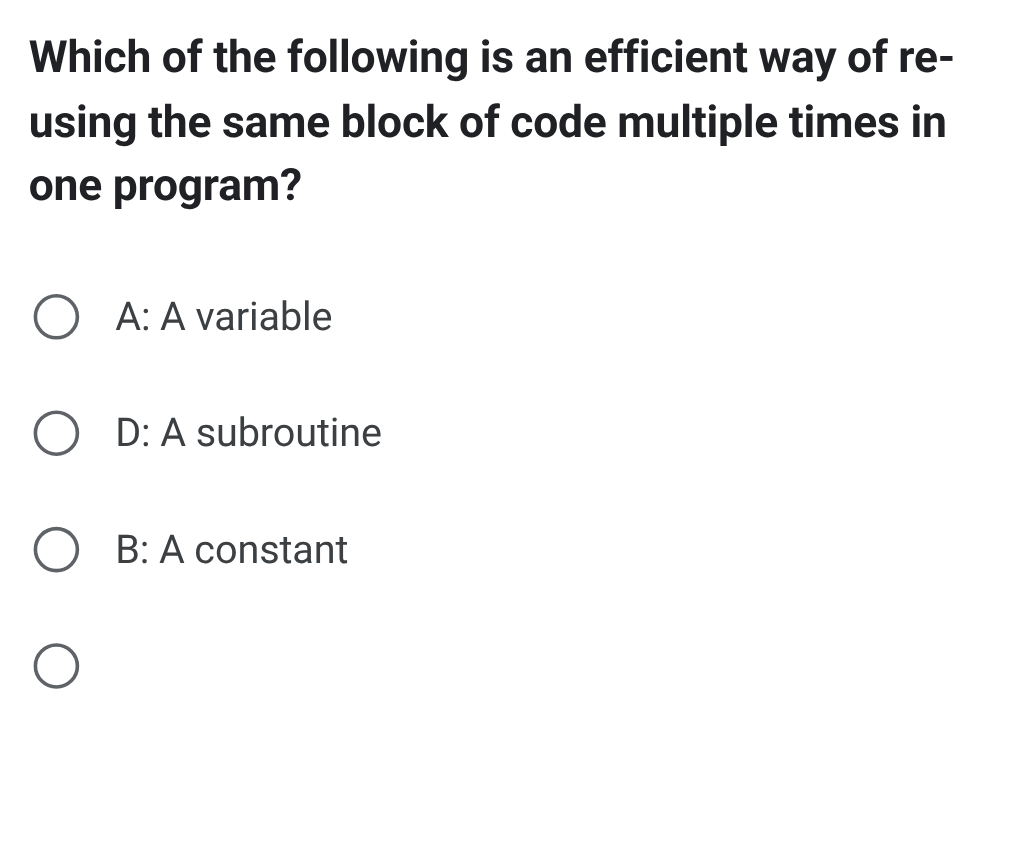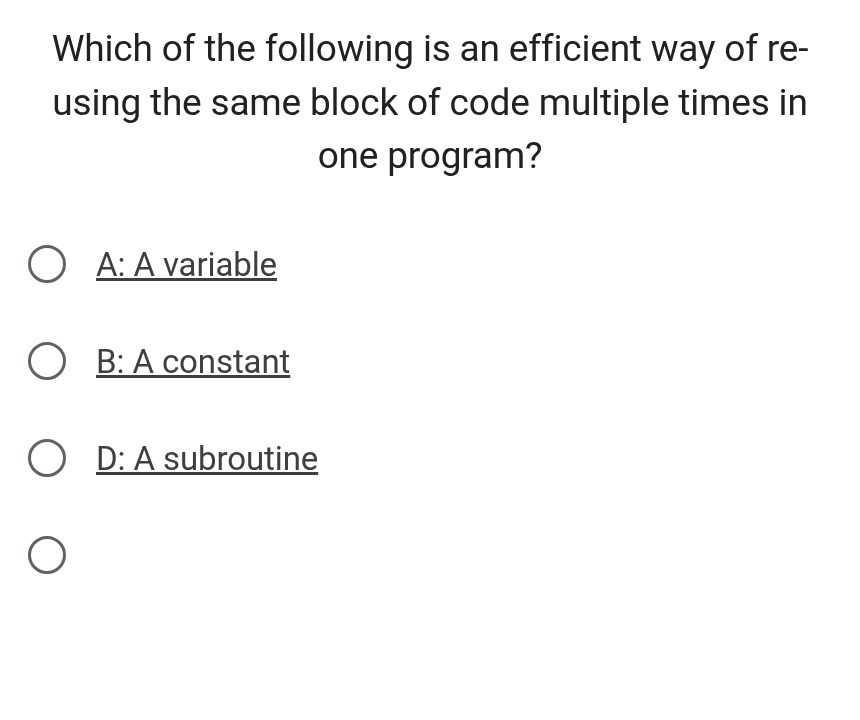--- a/index.html
+++ b/index.html
@@ -11,24 +11,23 @@
       font-family: -apple-system, BlinkMacSystemFont, "Segoe UI", Roboto, Helvetica, Arial, sans-serif;
       background: #ffffff;
       padding: 22px 24px;
       width: 860px;
       color: #202124;
     }
     .question {
       font-size: 37px;
       line-height: 1.45;
       color: #202124;
-      font-weight: 400;
+      font-weight: 700;
       letter-spacing: -0.2px;
       margin-bottom: 62px;
-      text-align: center;
     }
     .options {
       display: flex;
       flex-direction: column;
       gap: 58px;
       padding-left: 4px;
     }
     .option {
       display: flex;
       align-items: center;
@@ -41,37 +40,36 @@
       border: 3.5px solid #5f6368;
       border-radius: 50%;
       flex-shrink: 0;
       background: #ffffff;
     }
     .option-label {
       font-size: 33px;
       color: #3c4043;
       font-weight: 400;
       letter-spacing: -0.1px;
-      text-decoration: underline;
     }
   </style>
 </head>
 <body>
 
 <div class="question">Which of the following is an efficient way of re-using the same block of code multiple times in one program?</div>
 
 <div class="options">
   <div class="option">
     <div class="radio"></div>
     <div class="option-label">A: A variable</div>
   </div>
   <div class="option">
     <div class="radio"></div>
-    <div class="option-label">B: A constant</div>
+    <div class="option-label">D: A subroutine</div>
   </div>
   <div class="option">
     <div class="radio"></div>
-    <div class="option-label">D: A subroutine</div>
+    <div class="option-label">B: A constant</div>
   </div>
   <div class="option">
     <div class="radio"></div>
   </div>
 </div>
 
 </body></html>

